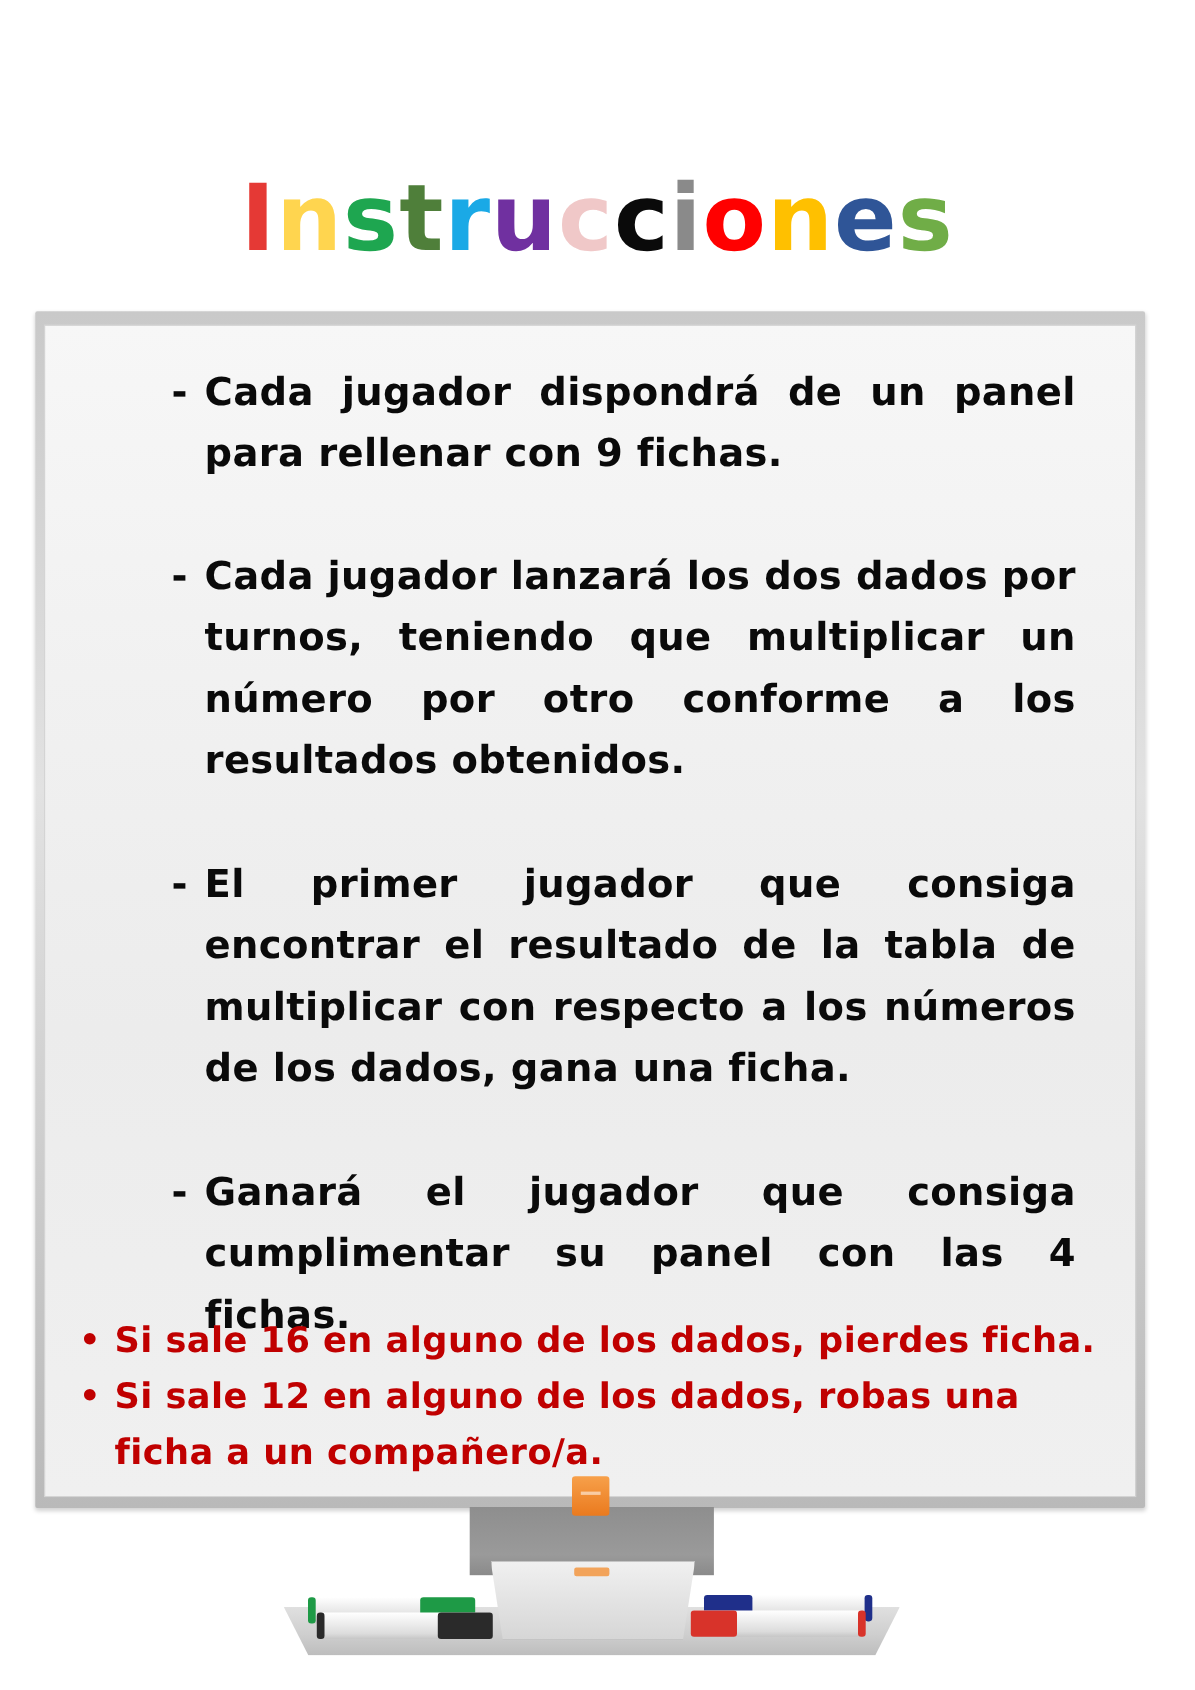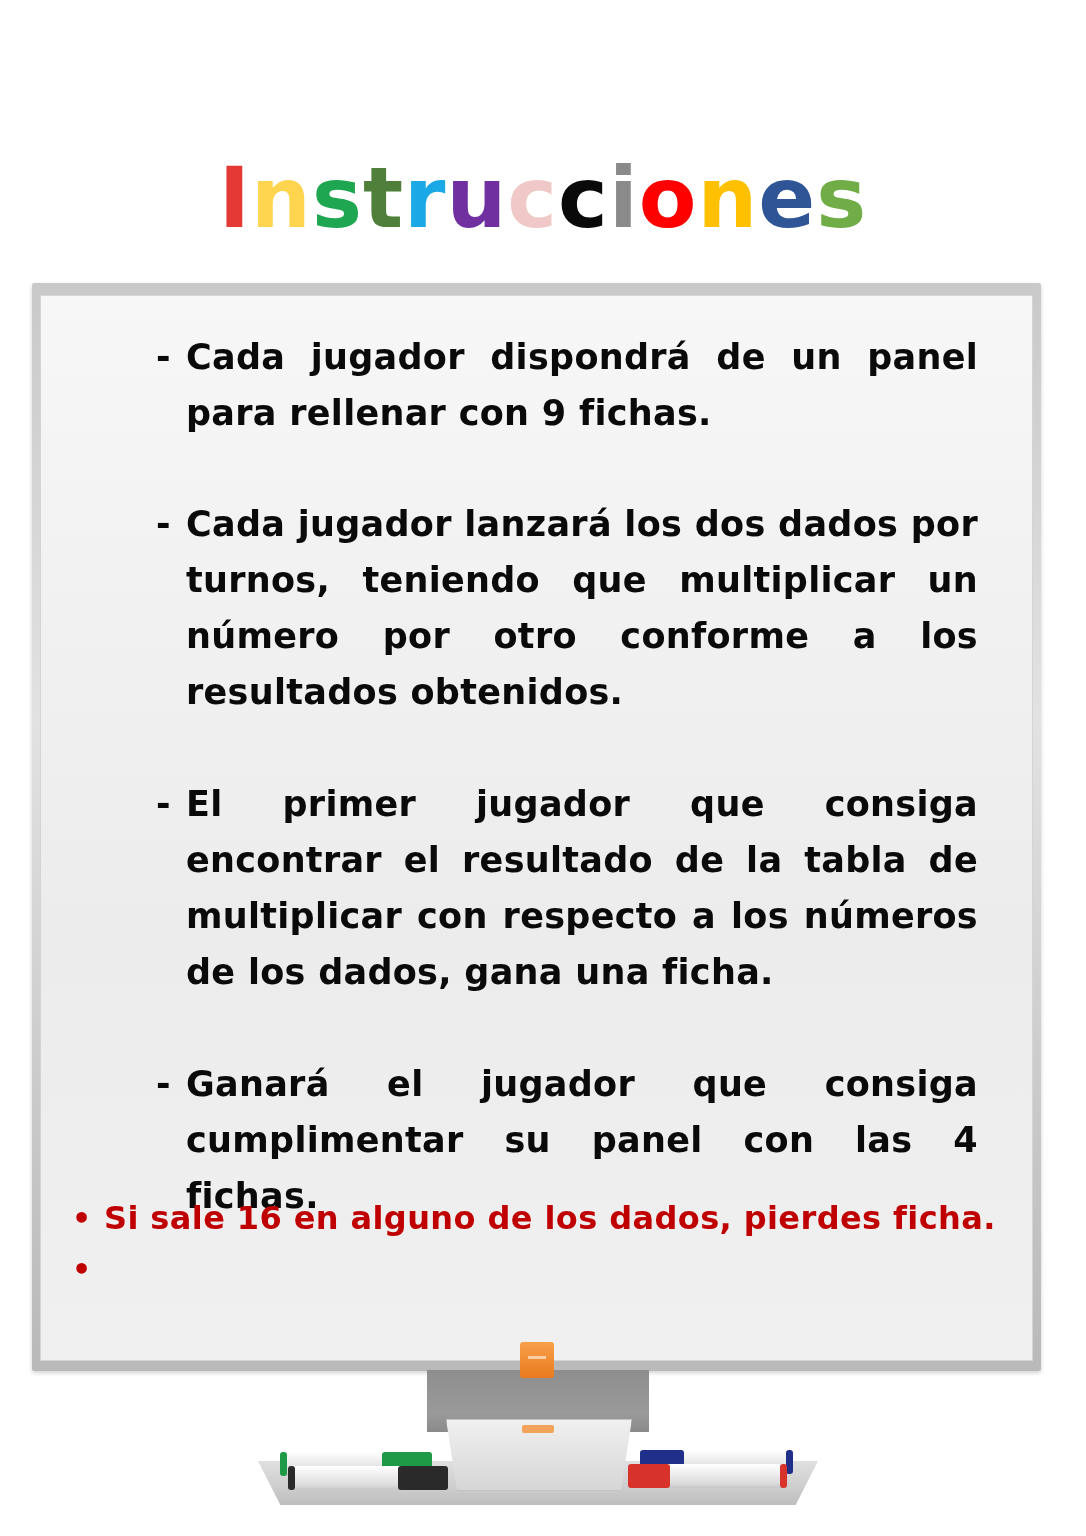--- a/index.html
+++ b/index.html
@@ -126,20 +126,21 @@
     <div class="text">Ganará el jugador que consiga cumplimentar su panel con las 4 fichas.</div>
   </div>
 
   <div class="notes" style="color: rgb(192, 0, 0);">
     <div class="note">
       <span class="bullet">•</span>
       <span>Si sale 16 en alguno de los dados, pierdes ficha.</span>
     </div>
     <div class="note">
       <span class="bullet">•</span>
+      <span>Si sale 12 en alguno de los dados, robas una ficha a un compañero/a.</span>
     </div>
   </div>
 </div>
 
 <div class="post"></div>
 <div class="logo"></div>
 <div class="tray"></div>
 <div class="tray-box"></div>
 <div class="tray-label"></div>
 

